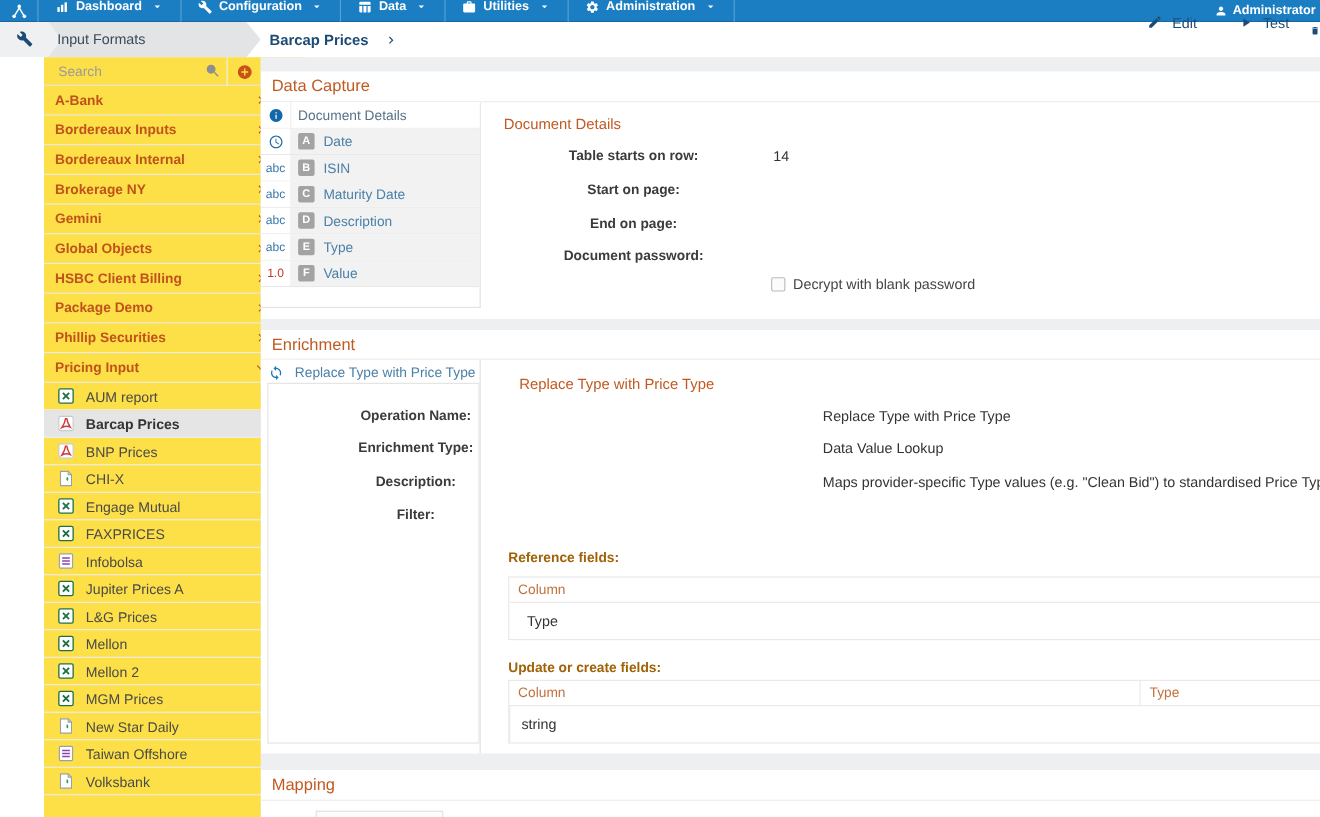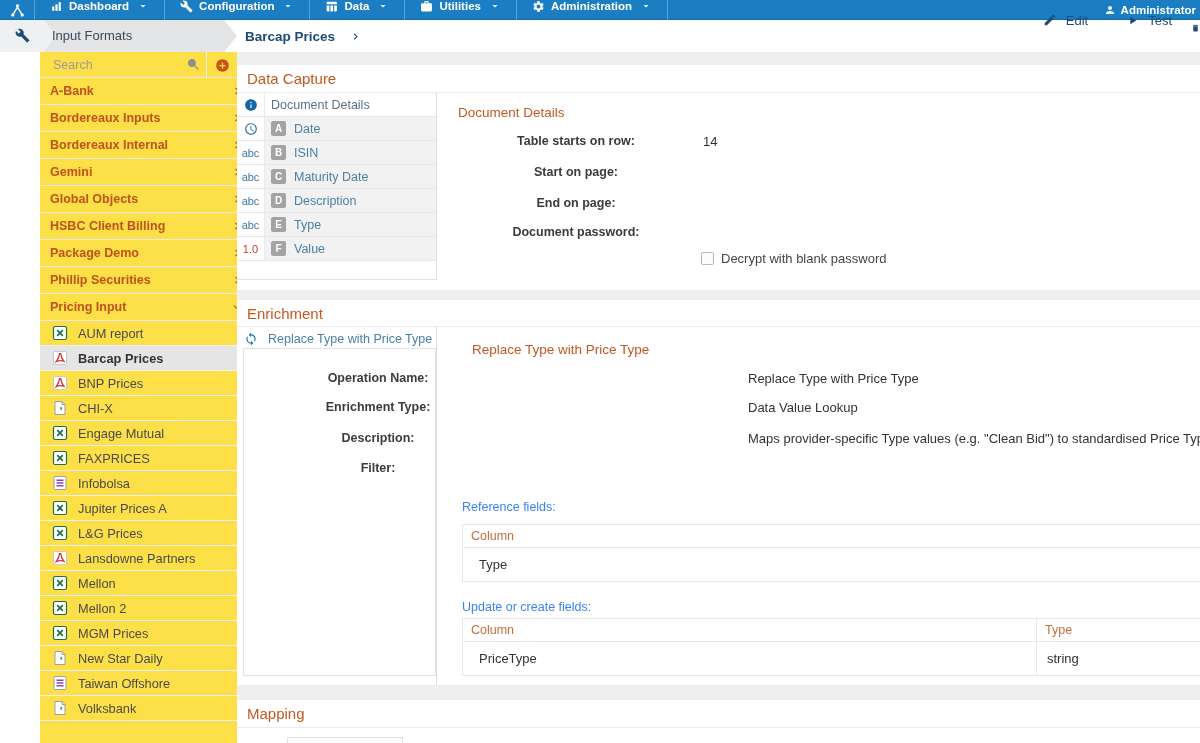--- a/index.html
+++ b/index.html
@@ -100,21 +100,21 @@
   
   .card-enrich .card-title { height:27px; line-height:27px; }
   .enr-left { position:absolute; left:0; top:27px; width:200px; height:358px; border-right:1px solid #dedede; }
   .enr-tab { display:flex; height:23px; cursor:pointer; }
   .enr-tab .cap-ic { border-right:none; }
   .enr-tab .tab-lab { display:flex; align-items:center; font-size:12.5px; color:#4b80a8; padding-left:3px; }
   .enr-box { position:absolute; left:6px; top:21px; right:0; bottom:9px; border:1px solid #e3e3e3; background:#fff; }
   .enr-title { position:absolute; left:235px; top:42px; color:#c05a21; font-size:13.5px; }
   .enr-fields .fld-l { width:282px; }
   .enr-fields .fld-v { left:511px; }
-  .sub-label { position:absolute; left:225px; font-weight:normal; font-size:12.5px; color:#3b82f6; }
+  .sub-label { position:absolute; left:225px; font-weight:bold; font-size:12.5px; color:#a16207; }
   .dtable { position:absolute; left:225px; width:820px; background:#fff; border:1px solid #e8e8e8; }
   .dt-head { display:flex; border-bottom:1px solid #e8e8e8; }
   .dt-hc { font-size:12.5px; color:#c1713c; padding:4px 8px; }
   .dt-row { display:flex; }
   .dt-c { font-size:13px; color:#333; padding:9px 8px 9px 16px; }
   .c-flex { flex:1; }
   .c-w1 { width:573px; flex:none; }
   .c-w2 { flex:1; border-left:1px solid #e8e8e8; }
   .dt-c.c-w2 { padding-left:10px; }
 
@@ -299,20 +299,28 @@
      </div>
         <div class="sgroup">
        <span>Bordereaux Internal</span>
        <span class="ic gchev">
          <svg width="14" height="14" viewBox="0 0 24 24" fill="#c0521c">
               <path d="M8.59 16.59L13.17 12 8.59 7.41 10 6l6 6-6 6z"></path>
             </svg>
           </span>
      </div>
         <div class="sgroup">
+       <span>Brokerage NY</span>
+       <span class="ic gchev">
+         <svg width="14" height="14" viewBox="0 0 24 24" fill="#c0521c">
+              <path d="M8.59 16.59L13.17 12 8.59 7.41 10 6l6 6-6 6z"></path>
+            </svg>
+          </span>
+     </div>
+        <div class="sgroup">
        <span>Gemini</span>
        <span class="ic gchev">
          <svg width="14" height="14" viewBox="0 0 24 24" fill="#c0521c">
               <path d="M8.59 16.59L13.17 12 8.59 7.41 10 6l6 6-6 6z"></path>
             </svg>
           </span>
      </div>
         <div class="sgroup">
        <span>Global Objects</span>
        <span class="ic gchev">
@@ -427,29 +435,20 @@
        <span>Jupiter Prices A</span>
      </div>
         <div class="sitem">
        <span class="ic">
             <svg width="16" height="16" viewBox="0 0 16 16">
               <rect x="1.5" y="1.5" width="13" height="13" rx="1.5" fill="#fff" stroke="#1e7145" stroke-width="1.2"></rect>
               <path d="M5.2 5.2l5.6 5.6M10.8 5.2l-5.6 5.6" stroke="#1e7145" stroke-width="1.7"></path>
             </svg>
           </span>
        <span>L&amp;G Prices</span>
-     </div>
-        <div class="sitem">
-       <span class="ic">
-            <svg width="16" height="16" viewBox="0 0 16 16">
-              <rect x="1.5" y="1.5" width="13" height="13" rx="1.5" fill="#fff" stroke="#c9c9c9"></rect>
-              <path d="M4.2 11.8C6 9 7.4 5.4 7.6 3.6h1.1c.3 2.2 1.7 5.4 3.1 7.6-2.2-1-4.8-.9-7.6.6z" fill="none" stroke="#d03a3a" stroke-width="1.3"></path>
-            </svg>
-          </span>
-       <span>Lansdowne Partners</span>
      </div>
         <div class="sitem">
        <span class="ic">
             <svg width="16" height="16" viewBox="0 0 16 16">
               <rect x="1.5" y="1.5" width="13" height="13" rx="1.5" fill="#fff" stroke="#1e7145" stroke-width="1.2"></rect>
               <path d="M5.2 5.2l5.6 5.6M10.8 5.2l-5.6 5.6" stroke="#1e7145" stroke-width="1.7"></path>
             </svg>
           </span>
        <span>Mellon</span>
      </div>
@@ -652,21 +651,20 @@
             <span class="dt-c c-flex">Type</span>
           </div>
         </div>
       <div class="sub-label" style="top:300px">Update or create fields:</div>
       <div class="dtable" style="top:318px" id="upd-table">
           <div class="dt-head">
             <span class="dt-hc c-w1">Column</span>
             <span class="dt-hc c-w2">Type</span>
           </div>
           <div class="dt-row">
-            <span class="dt-c c-w1">PriceType</span>
             <span class="dt-c c-w2">string</span>
           </div>
         </div>
     </section>
 
     <section class="card card-map">
       <div class="card-title">Mapping</div>
       <div class="map-stub"></div>
     </section>
   </main>

